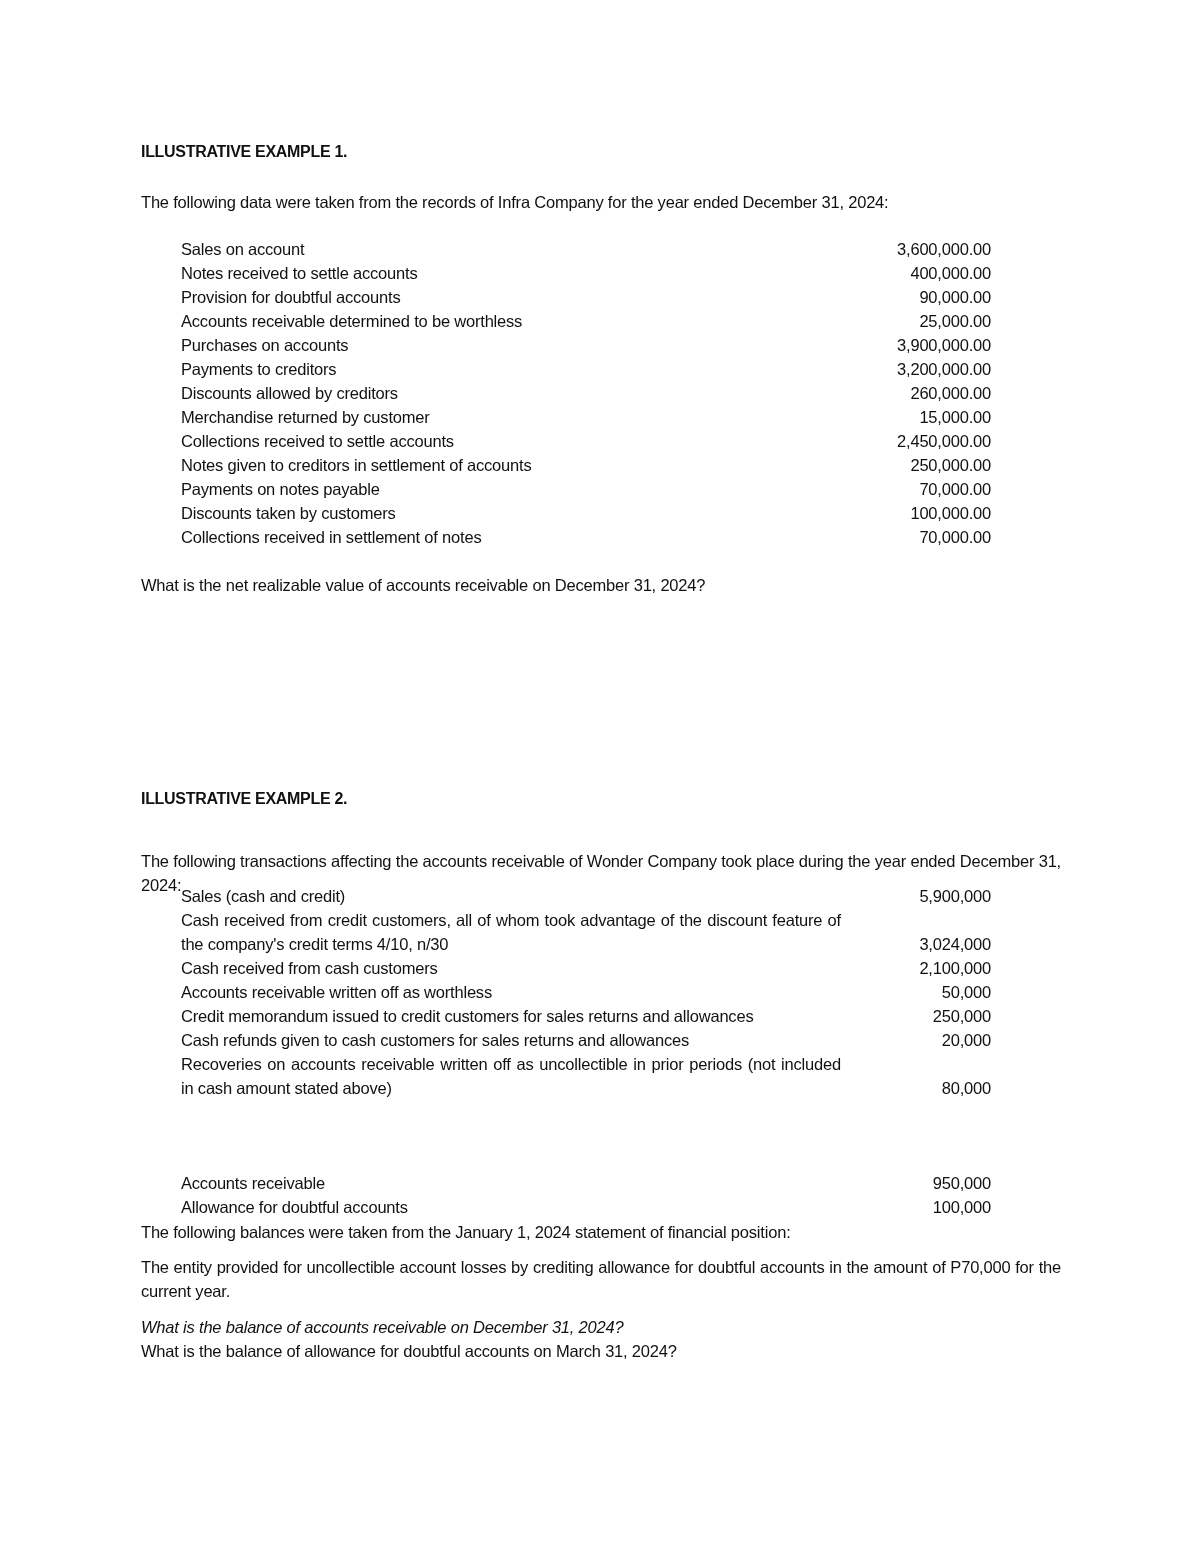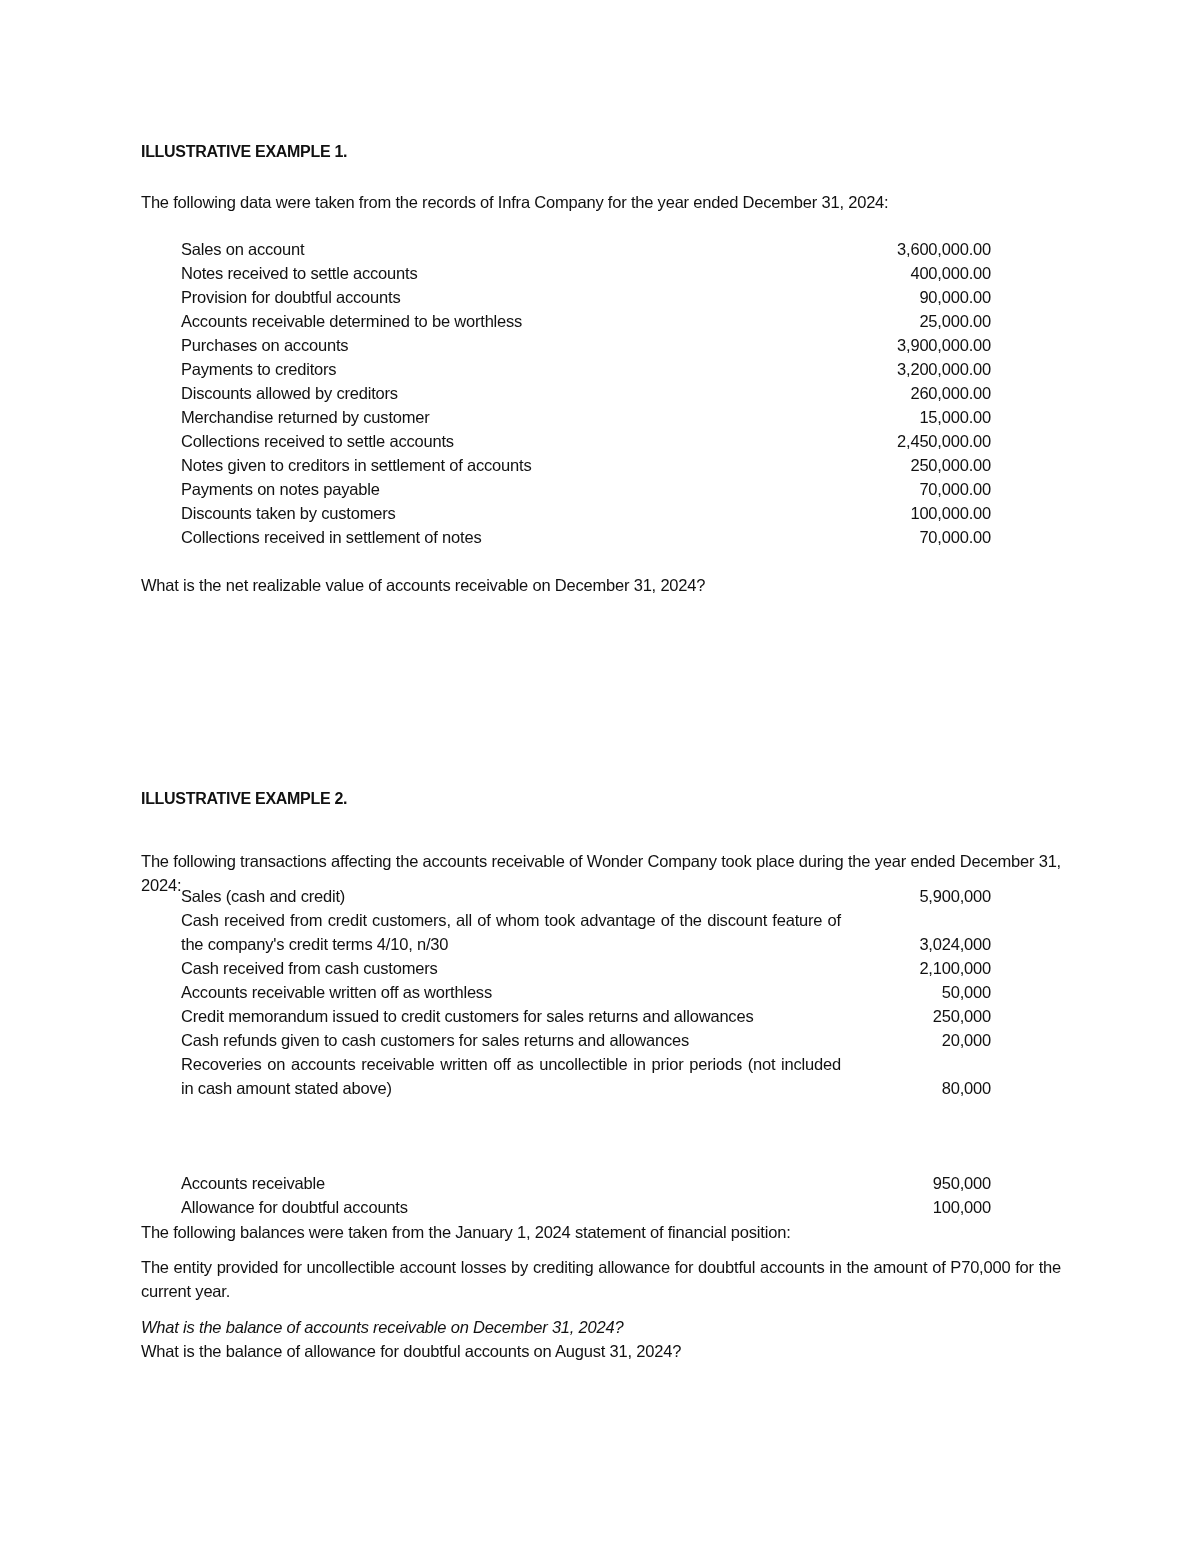--- a/index.html
+++ b/index.html
@@ -131,14 +131,14 @@
       </div>
     <div class="row">
         <span class="label">Allowance for doubtful accounts</span>
         <span class="amt">100,000</span>
       </div>
   </div>
 
   <div class="para justify" style="top:1243px;">The entity provided for uncollectible account losses by crediting allowance for doubtful accounts in the amount of P70,000 for the current year.</div>
 
   <div class="q" style="top:1315px;font-style:italic;">What is the balance of accounts receivable on December 31, 2024?</div>
-  <div class="q" style="top:1339px;">What is the balance of allowance for doubtful accounts on August 31, 2024?</div>
+  <div class="q" style="top:1339px;">What is the balance of allowance for doubtful accounts on March 31, 2024?</div>
 </div>
 
 </body></html>

